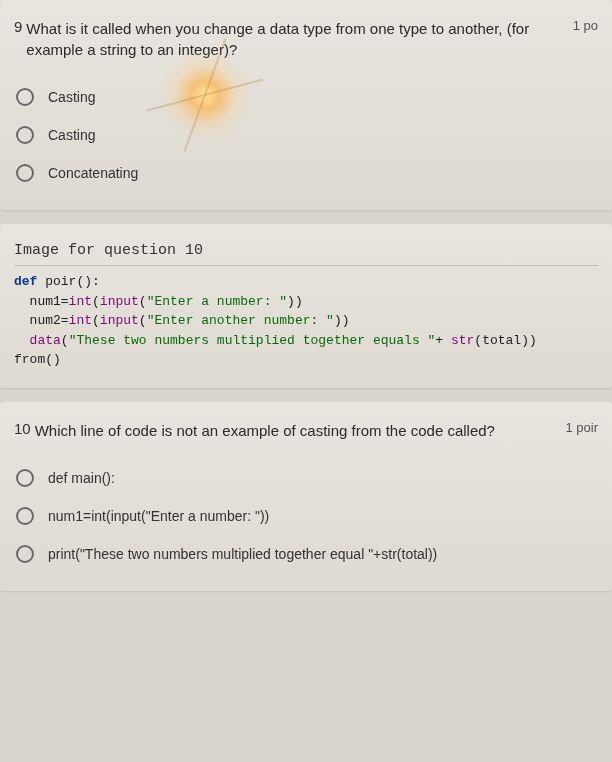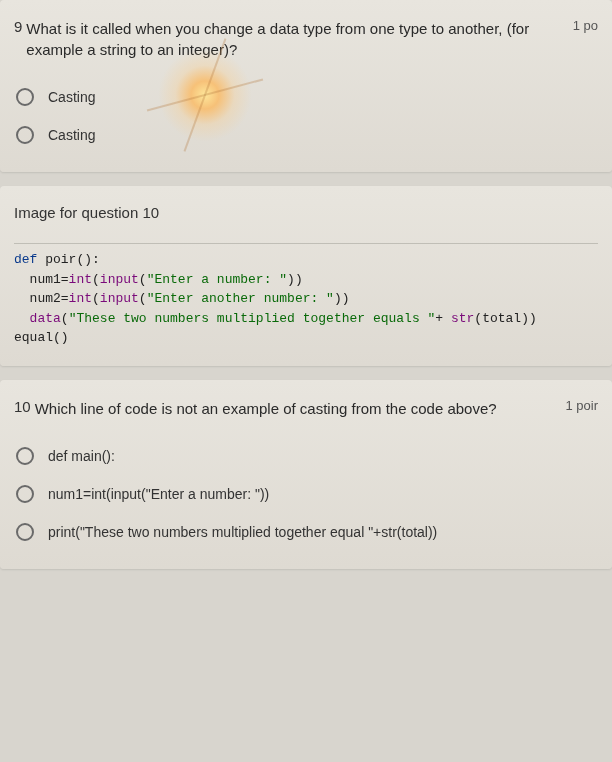--- a/index.html
+++ b/index.html
@@ -57,32 +57,33 @@
       margin-right: 14px;
       flex-shrink: 0;
     }
     .option-text {
       font-size: 14px;
       color: #333;
     }
     .section-label {
       font-size: 15px;
       color: #333;
-      margin-bottom: 22px;
+      margin-bottom: 6px;
+      font-family: Liberation Mono, monospace;
     }
     .code-block {
       font-family: 'Courier New', monospace;
       font-size: 13px;
       line-height: 1.5;
       border-top: 1px solid #c0beb6;
       padding-top: 6px;
       white-space: pre;
       overflow: visible;
     }
-    .kw { color: #0a3a8c; font-weight: normal; }
+    .kw { color: #0a3a8c; font-weight: bold; }
     .builtin { color: #7a0a7a; }
     .string { color: #0a6a0a; }
     .plain { color: #222; }
     .flare-card {
       position: relative;
     }
     .flare {
       position: absolute;
       top: 40px;
       left: 150px;
@@ -120,36 +121,40 @@
     <span class="points">1 po</span>
   </div>
   <div class="option">
     <span class="radio"></span>
     <span class="option-text">Casting</span>
   </div>
   <div class="option">
     <span class="radio"></span>
     <span class="option-text">Casting</span>
   </div>
+  <div class="option">
+    <span class="radio"></span>
+    <span class="option-text">Concatenating</span>
+  </div>
 </div>
 
 <div class="card">
   <div class="section-label">Image for question 10</div>
   <div class="code-block" id="code-block"><span class="kw">def </span><span class="plain">poir():
 </span><span class="plain">  num1=</span><span class="builtin">int</span><span class="plain">(</span><span class="builtin">input</span><span class="plain">(</span><span class="string">"Enter a number: "</span><span class="plain">))
 </span><span class="plain">  num2=</span><span class="builtin">int</span><span class="plain">(</span><span class="builtin">input</span><span class="plain">(</span><span class="string">"Enter another number: "</span><span class="plain">))
 </span><span class="plain">  </span><span class="builtin">data</span><span class="plain">(</span><span class="string">"These two numbers multiplied together equals "</span><span class="plain">+ </span><span class="builtin">str</span><span class="plain">(total)</span><span class="plain">)
-</span><span class="plain">equal()</span></div>
+</span><span class="plain">from()</span></div>
 </div>
 
 <div class="card">
   <div class="question-header">
     <span class="question-number">10</span>
     <span class="question-text">
-      <span>Which line of code is </span><span class="bold">not</span><span> an example of casting from the code above?</span>
+      <span>Which line of code is </span><span class="bold">not</span><span> an example of casting from the code called?</span>
     </span>
     <span class="points">1 poir</span>
   </div>
   <div class="option">
     <span class="radio"></span>
     <span class="option-text">def main():</span>
   </div>
   <div class="option">
     <span class="radio"></span>
     <span class="option-text">num1=int(input("Enter a number: "))</span>

